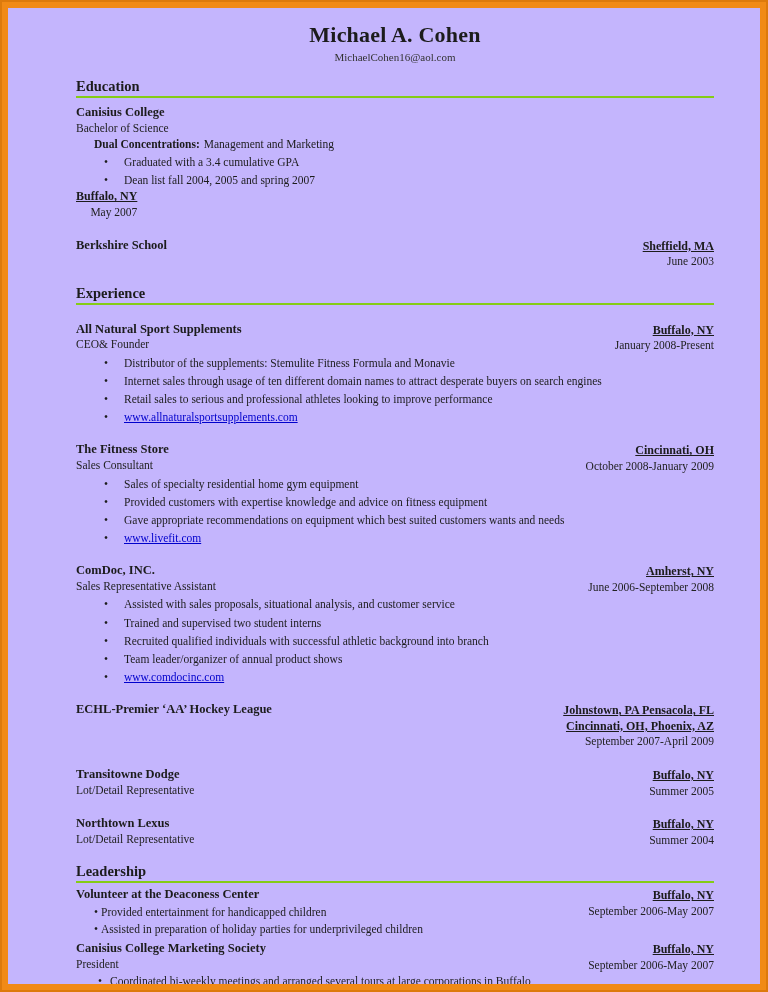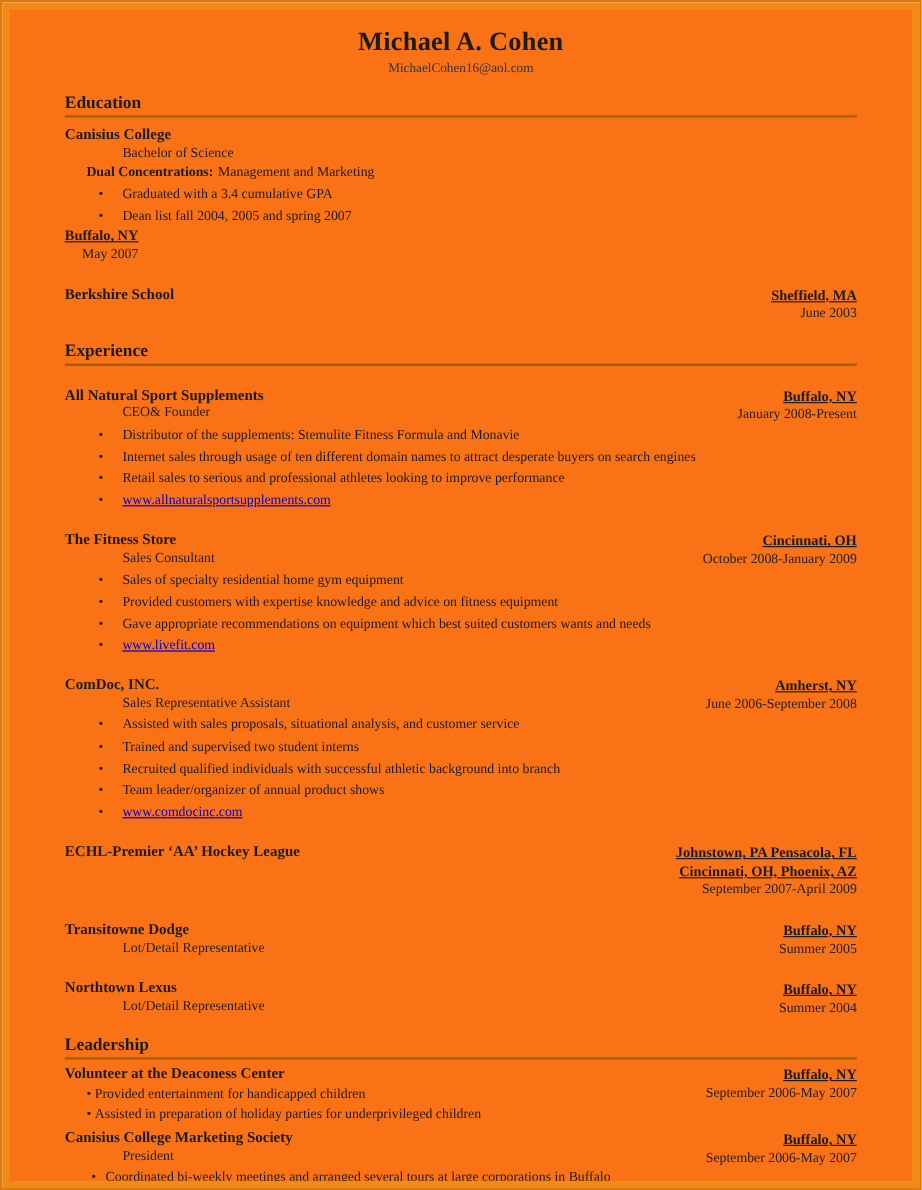--- a/index.html
+++ b/index.html
@@ -5,47 +5,48 @@
   * { margin:0; padding:0; box-sizing:border-box; }
   body { margin:0; background:#ffffff; }
   .frame-outer {
     width:768px; height:992px;
     border:2px solid #DD7A0C;
     overflow:hidden;
   }
   .frame-inner {
     width:100%; height:100%;
     border:6px solid #F18A16;
-    background:#f97316;
+    background:#c4b5fd;
     overflow:hidden;
+    padding-left:22px;
   }
   .page {
     font-family:"Liberation Serif", serif;
     color:#1c1c1c;
     padding:8px 46px 0 46px;
   }
   .name { text-align:center; font-size:22px; font-weight:bold; margin-top:6px; letter-spacing:0.2px; }
   .email { text-align:center; font-size:11px; margin-top:3px; color:#333; }
 
   .section { margin-top:15px; }
   .section-title {
     font-size:14.5px; font-weight:bold;
-    border-bottom:2px solid #a16207;
+    border-bottom:2px solid #84cc16;
     padding-bottom:1px;
   }
 
   .entry { display:flex; justify-content:space-between; align-items:flex-start; margin-top:11px; }
   .entry.first { margin-top:7px;flex-direction:column; }
   .entry.roomy { margin-top:17px; }
   .entry.snug { margin-top:4px; }
   .entry-left { flex:1 1 auto; max-width:540px; }
   .entry-right { flex:0 0 auto; text-align:right; white-space:nowrap; padding-top:1px; }
 
   .company { font-size:12.5px; font-weight:bold; line-height:1.25; }
-  .role { font-size:11.5px; line-height:1.35; color:#222;margin-left:48px; }
+  .role { font-size:11.5px; line-height:1.35; color:#222; }
   .loc { font-size:12px; font-weight:bold; line-height:1.3;text-decoration:underline; }
   .date { font-size:11.5px; line-height:1.35; color:#222; }
 
   .detail { font-size:11.5px; line-height:1.3; margin-left:18px; margin-top:1px; }
   .b { font-weight:bold; }
   .detail .b { margin-right:4px; }
 
   .bullets { margin-top:2px; }
   .bullet { position:relative; font-size:11.5px; line-height:1.32; padding-left:48px; margin-top:3px; }
   .bullet::before { content:"\2022"; position:absolute; left:28px; }

